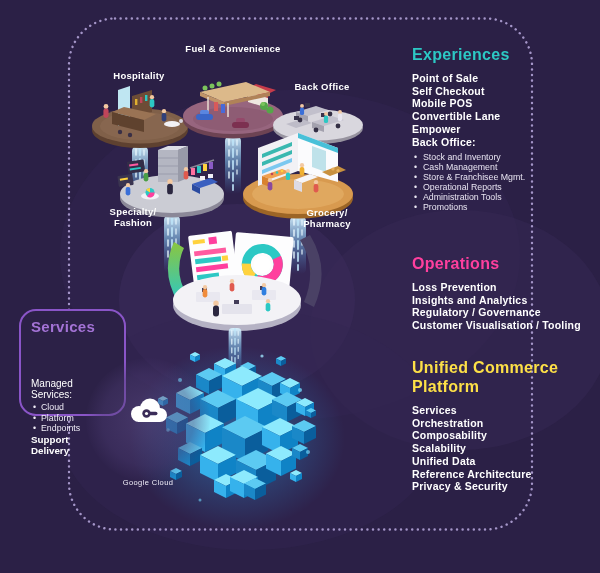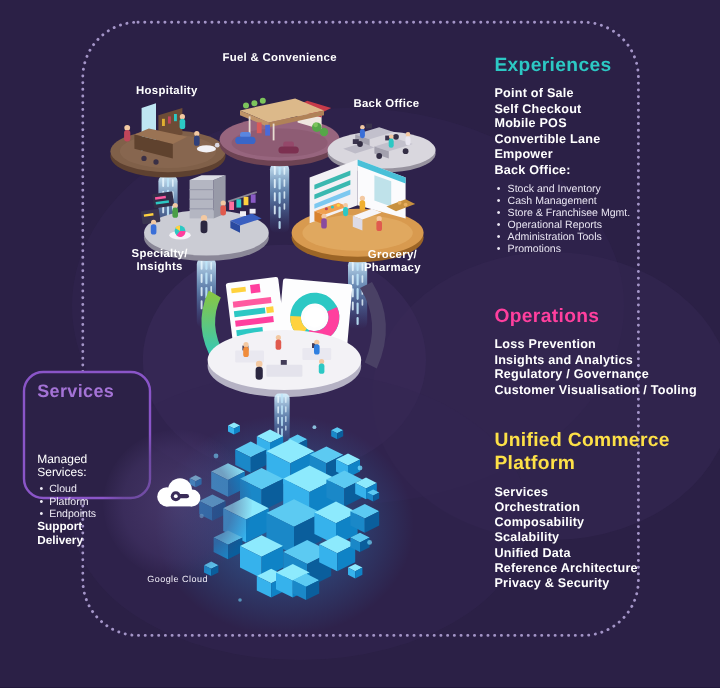--- a/index.html
+++ b/index.html
@@ -315,21 +315,21 @@
       <circle cx="308" cy="452" r="2" fill="#6fd4f8" opacity="0.7"></circle>
       <circle cx="200" cy="500" r="1.5" fill="#6fd4f8" opacity="0.6"></circle>
       <circle cx="262" cy="356" r="1.6" fill="#9fe4fb" opacity="0.8"></circle>
     </g>
   </svg>
 
   <div class="scene-label" style="left:89px;  top:70px;  width:100px;">Hospitality</div>
   <div class="scene-label" style="left:163px; top:43px;  width:140px;">Fuel &amp; Convenience</div>
   <div class="scene-label" style="left:272px; top:81px;  width:100px;">Back Office</div>
   <div class="scene-label" style="left:83px;  top:206px; width:100px;">Specialty/
-Insights</div>
+Fashion</div>
   <div class="scene-label" style="left:277px; top:207px; width:100px;">Grocery/
 Pharmacy</div>
 
   <div class="services-box">
     <h2>Services</h2>
     <div class="sub">Managed Services:</div>
     <ul class="sbullets">
       <li>Cloud</li>
       <li>Platform</li>
       <li>Endpoints</li>

